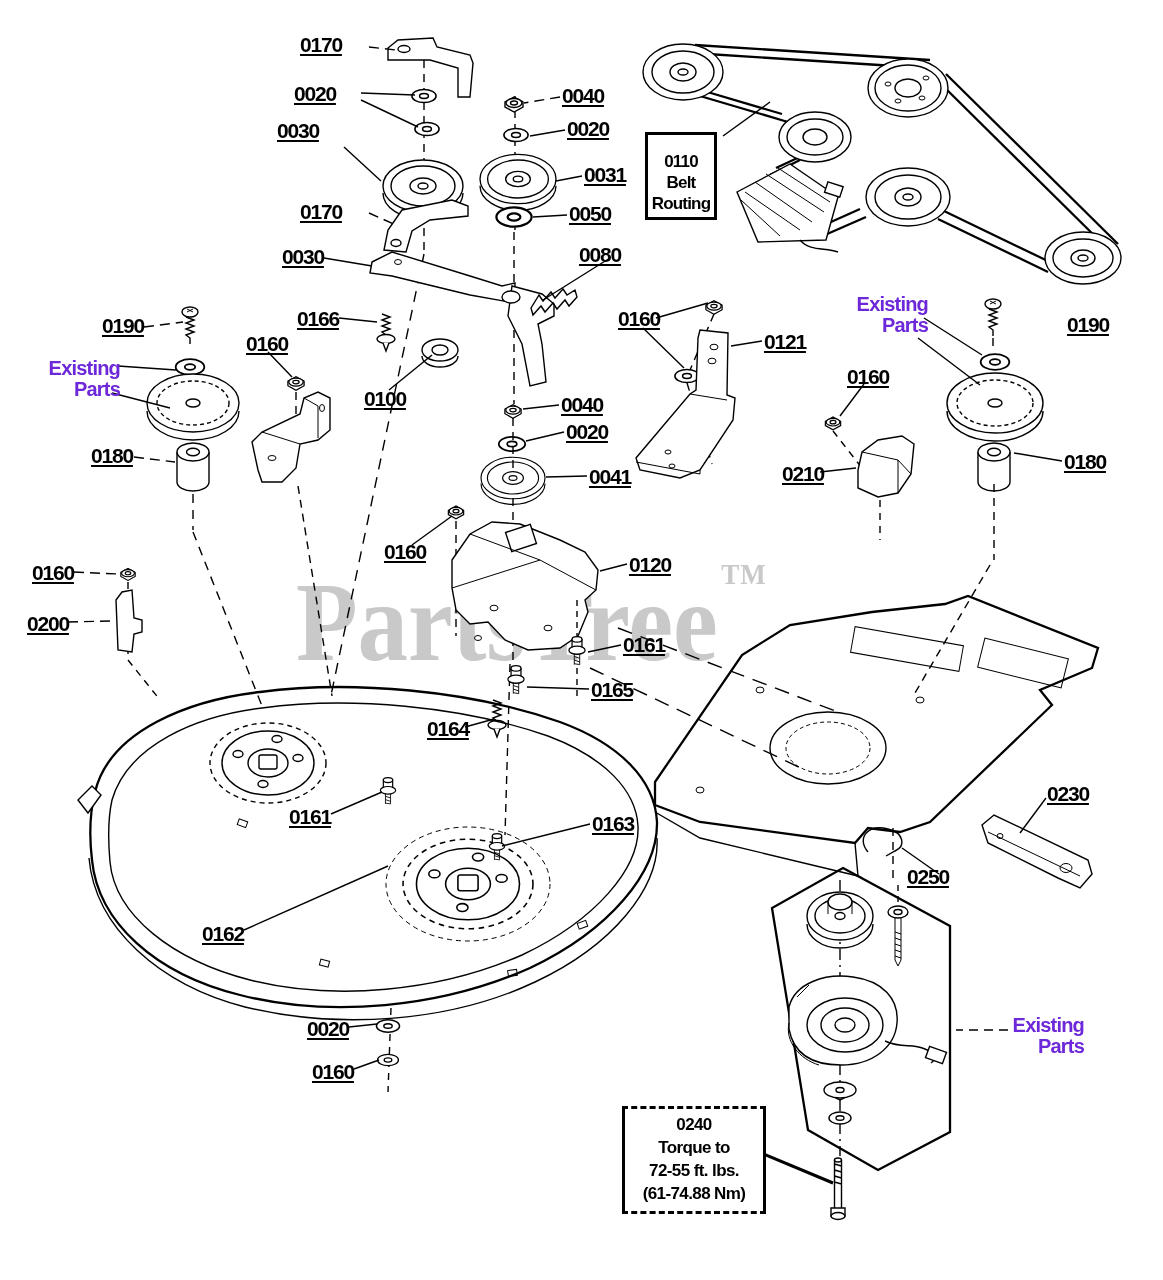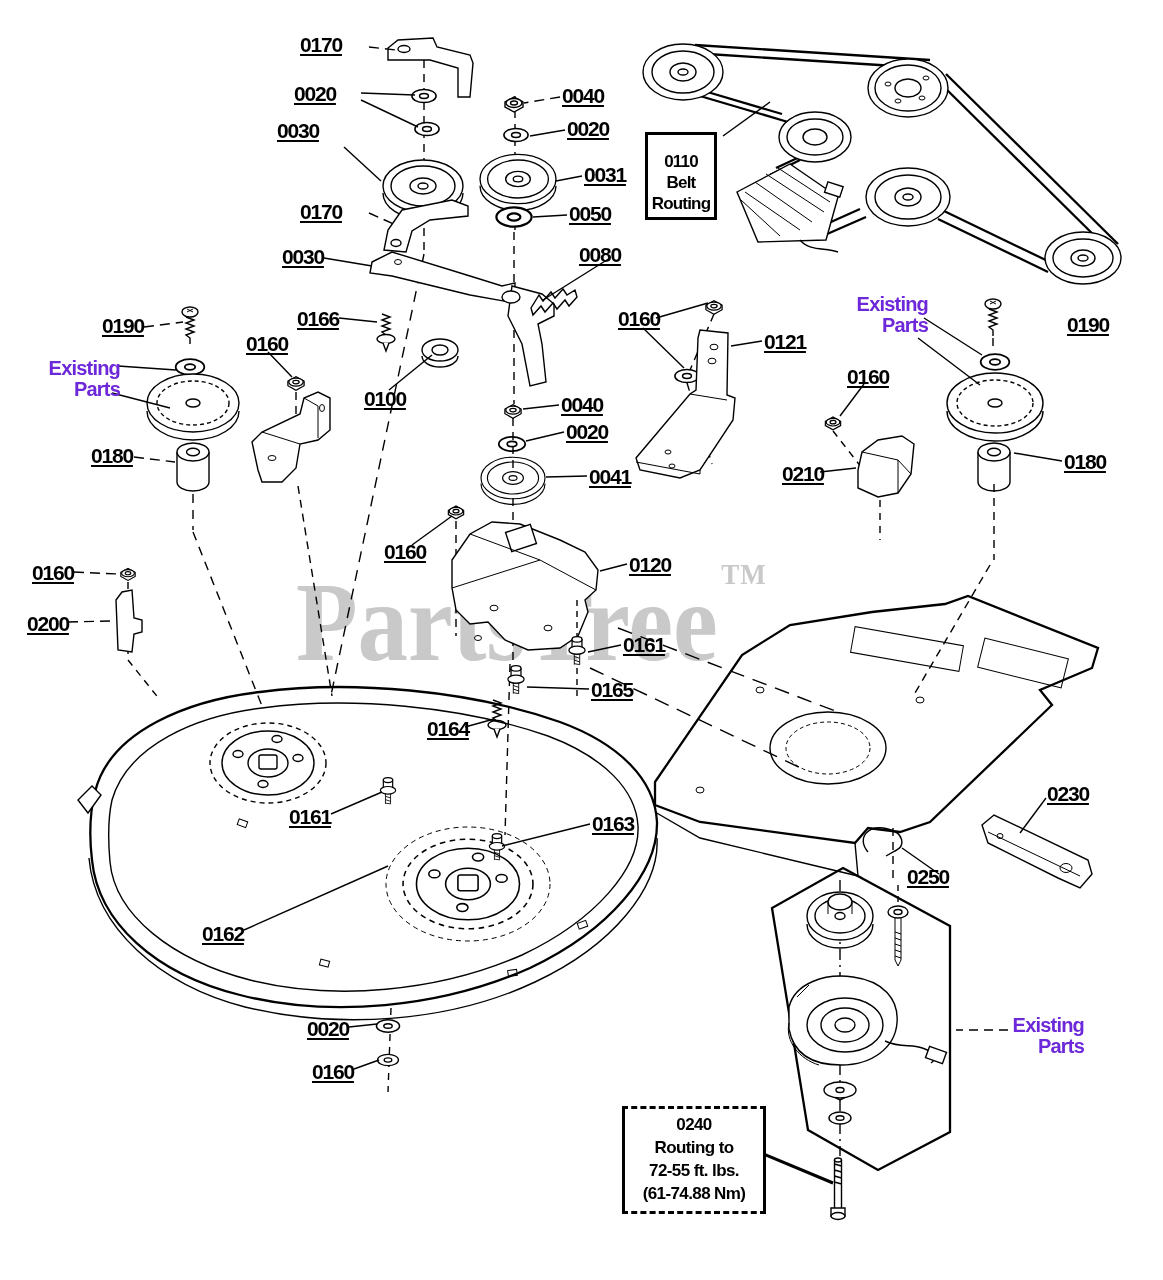--- a/index.html
+++ b/index.html
@@ -422,18 +422,18 @@
   </div>
 
   <div class="anno-box belt-box">
     <div>0110</div>
     <div>Belt</div>
     <div>Routing</div>
   </div>
 
   <div class="anno-box torque-box">
     <div>0240</div>
-    <div>Routing to</div>
+    <div>Torque to</div>
     <div>72-55 ft. lbs.</div>
     <div>(61-74.88 Nm)</div>
   </div>
 
 </div>
 
 </body></html>

